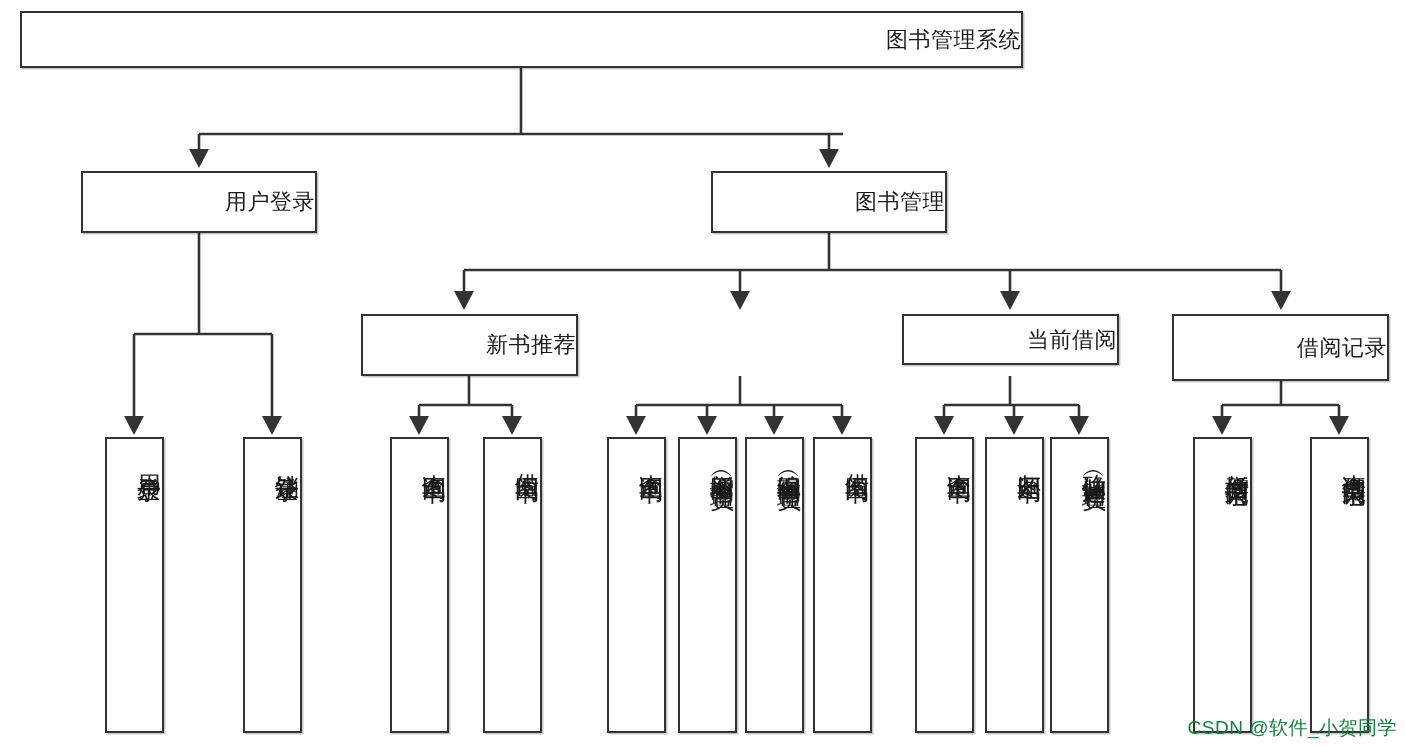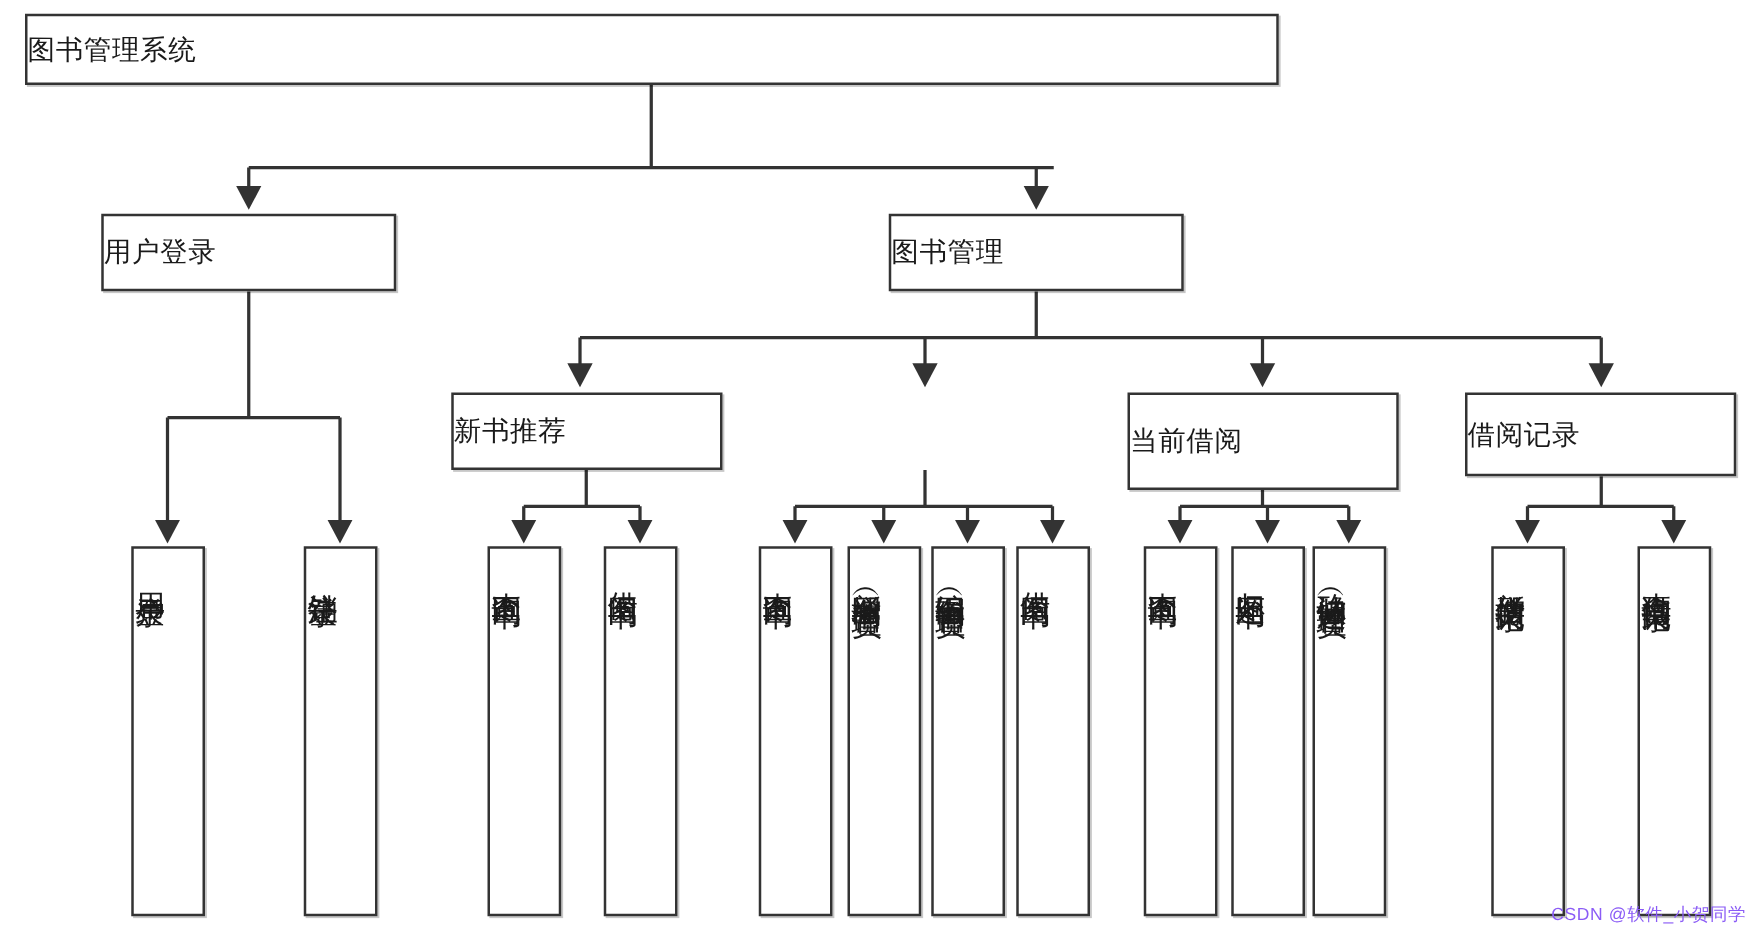--- a/index.html
+++ b/index.html
@@ -25,21 +25,21 @@
     height: 747px;
     pointer-events: none;
   }
   .node {
     position: absolute;
     box-sizing: border-box;
     border: 2px solid #333333;
     background: #ffffff;
     display: flex;
     align-items: center;
-    justify-content: flex-start;
+    justify-content: flex-end;
     color: #1a1a1a;
     box-shadow: 1.5px 1.5px 0 rgba(0,0,0,0.22);
   }
   .node .label {
     display: block;
     text-align: center;
     line-height: 1.18;
     letter-spacing: 0.5px;
   }
   .node.horiz .label {
@@ -55,22 +55,22 @@
     text-orientation: upright;
     font-size: 24px;
     line-height: 1.05;
     letter-spacing: 2px;
     white-space: nowrap;
   }
   #watermark {
     position: absolute;
     right: 8px;
     bottom: 6px;
-    font-size: 14px;
-    color: #8b5cf6;
+    font-size: 19px;
+    color: #15803d;
     letter-spacing: 0.5px;
     white-space: nowrap;
   }
 </style>
 </head>
 <body>
 
 <div id="canvas">
 
   <svg class="edges" viewBox="0 0 1405 747">
@@ -130,21 +130,21 @@
   <div class="node horiz" style="left:81px; top:171px; width:236px; height:62px;">
     <span class="label">用户登录</span>
   </div>
   <div class="node horiz" style="left:711px; top:171px; width:236px; height:62px;">
     <span class="label">图书管理</span>
   </div>
 
   <div class="node horiz" style="left:361px; top:314px; width:217px; height:62px;">
     <span class="label">新书推荐</span>
   </div>
-  <div class="node horiz" style="left:902px; top:314px; width:217px; height:78px;">
+  <div class="node horiz" style="left:902px; top:314px; width:217px; height:51px;">
     <span class="label">当前借阅</span>
   </div>
   <div class="node horiz" style="left:1172px; top:314px; width:217px; height:67px;">
     <span class="label">借阅记录</span>
   </div>
 
   <div class="node vert" style="left:105px; top:437px; width:59px; height:296px;">
     <span class="label">用户登录</span>
   </div>
   <div class="node vert" style="left:243px; top:437px; width:59px; height:296px;">

